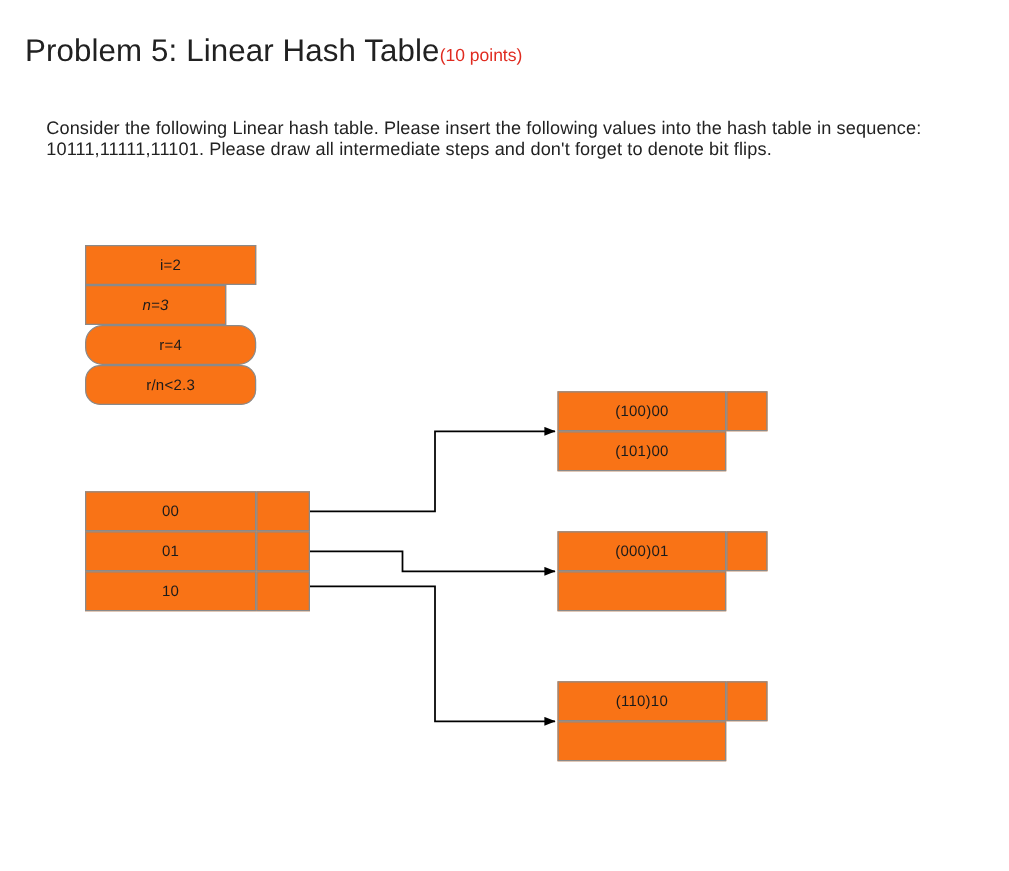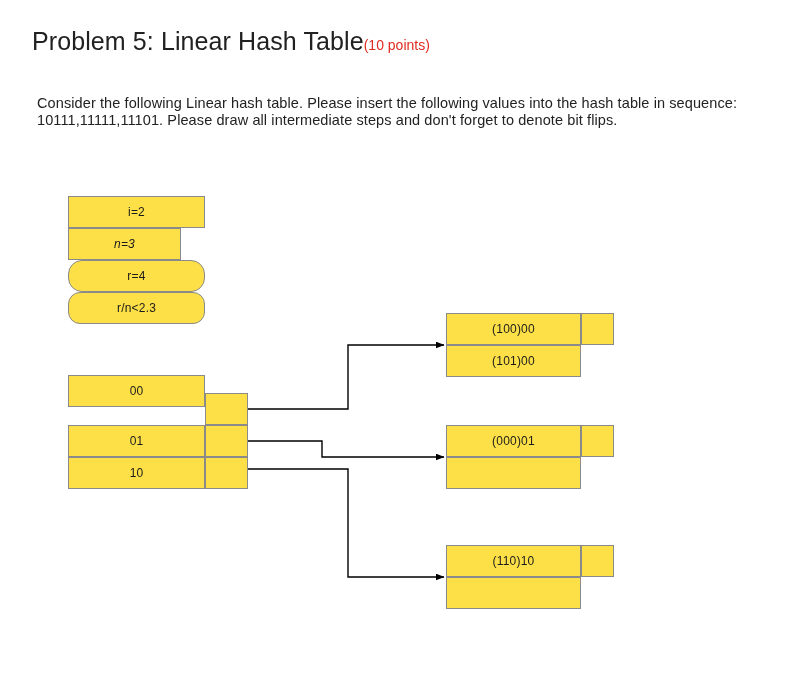--- a/index.html
+++ b/index.html
@@ -13,21 +13,21 @@
     height: 697px;
     position: relative;
     font-family: "Liberation Sans", sans-serif;
     color: #202124;
     overflow: hidden;
   }
 
   
   #problem-title {
     position: absolute;
-    left: 32px;
+    left: 20px;
     top: 26px;
     font-size: 25px;
     font-weight: 400;
     line-height: 30px;
     letter-spacing: 0.1px;
     color: #212121;
     white-space: nowrap;
   }
   #problem-title .points {
     color: #e02b20;
@@ -53,21 +53,21 @@
     position: absolute;
     left: 0;
     top: 0;
     width: 807px;
     height: 697px;
   }
   .cell {
     position: absolute;
     box-sizing: border-box;
     border: 1px solid #8a8a8a;
-    background: #fde047;
+    background: #f97316;
     font-size: 12px;
     line-height: 1;
     color: #1b1b1b;
     display: flex;
     align-items: center;
     justify-content: center;
     letter-spacing: 0.2px;
   }
   .conn-svg {
     position: absolute;
@@ -88,21 +88,21 @@
 
 <p id="prompt-paragraph">Consider the following Linear hash table. Please insert the following values into the hash table in sequence: 10111,11111,11101. Please draw all intermediate steps and don't forget to denote bit flips.</p>
 
 <div class="diagram">
 
   <div class="cell" style="left:68px; top:196px; width:137px; height:32px;">i=2</div>
   <div class="cell" style="left:68px; top:228px; width:113px; height:32px;font-style:italic;">n=3</div>
   <div class="cell" style="left:68px; top:260px; width:137px; height:32px;border-radius:14px;">r=4</div>
   <div class="cell" style="left:68px; top:292px; width:137px; height:32px;border-radius:12px;">r/n&lt;2.3</div>
 
-  <div class="cell" style="left:68px; top:375px; width:137px; height:32px;text-align:center;">00</div>
+  <div class="cell" style="left:68px; top:393px; width:137px; height:32px;text-align:center;">00</div>
   <div class="cell" style="left:205px; top:393px; width:43px; height:32px;"></div>
 
   <div class="cell" style="left:68px; top:425px; width:137px; height:32px;">01</div>
   <div class="cell" style="left:205px; top:425px; width:43px; height:32px;"></div>
 
   <div class="cell" style="left:68px; top:457px; width:137px; height:32px;text-align:center;">10</div>
   <div class="cell" style="left:205px; top:457px; width:43px; height:32px;"></div>
 
   <div class="cell" style="left:446px; top:313px; width:135px; height:32px;">(100)00</div>
   <div class="cell" style="left:581px; top:313px; width:33px; height:32px;"></div>

